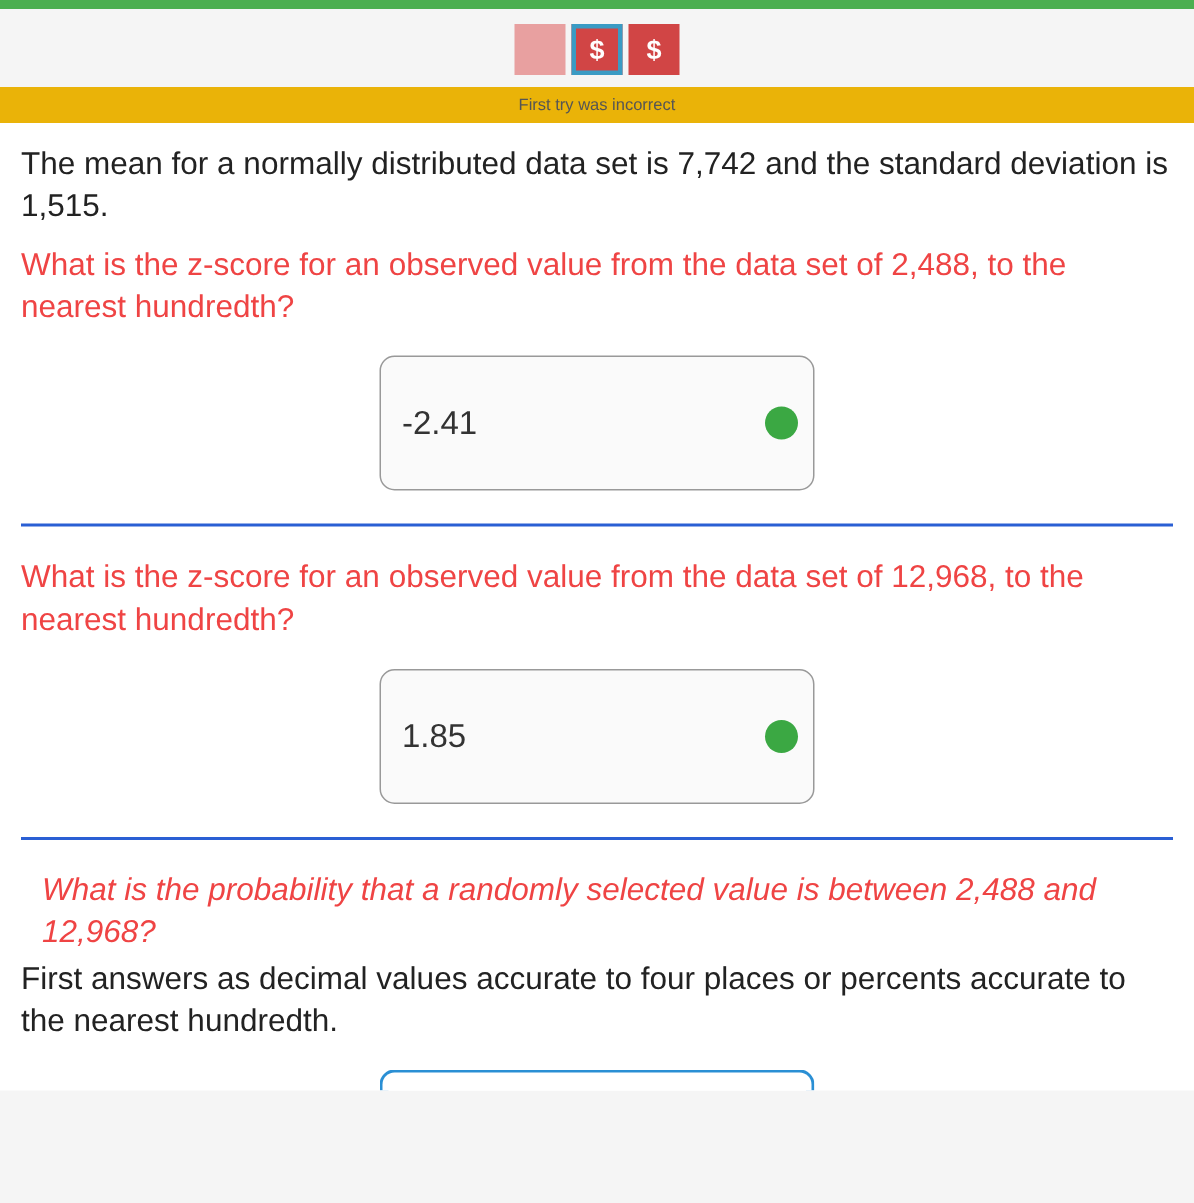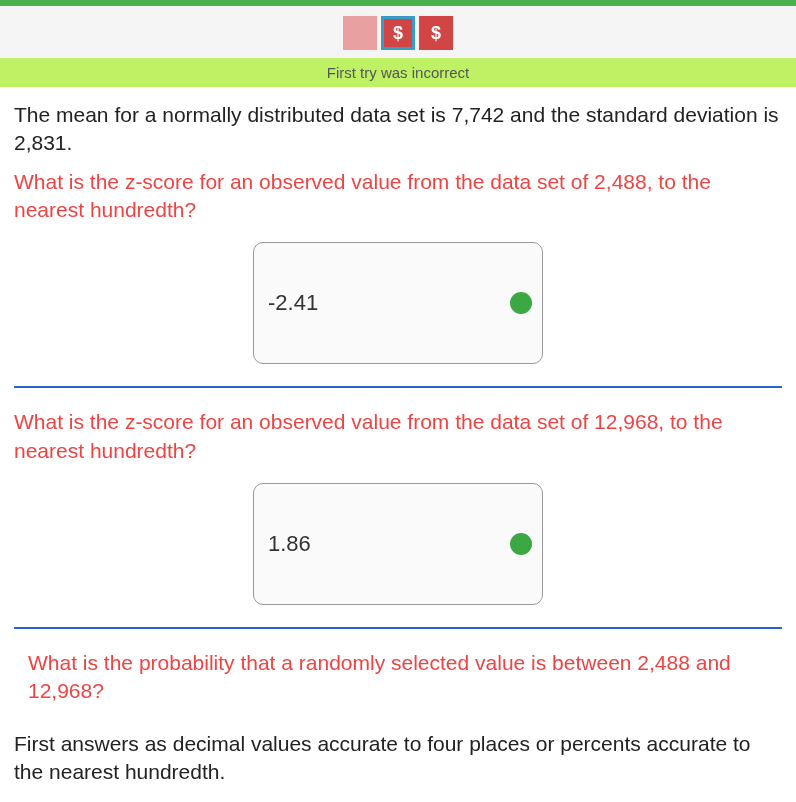--- a/index.html
+++ b/index.html
@@ -40,25 +40,25 @@
     .icon-red-bordered {
       background: #d14545;
       color: #fff;
       border: 3px solid #3a9bc4;
     }
     .icon-red {
       background: #d14545;
       color: #fff;
     }
     .status-bar {
-      background: #bef264;
+      background: #eab308;
       color: #555;
       text-align: center;
       padding: 6px 0;
-      font-size: 15px;
+      font-size: 11px;
     }
     .content {
       background: #fff;
       padding: 14px 14px 0 14px;
     }
     .intro-text {
       font-size: 21px;
       color: #222;
       line-height: 1.35;
       margin-bottom: 10px;
@@ -69,21 +69,21 @@
       line-height: 1.35;
       margin-bottom: 18px;
     }
     .answer-box-wrapper {
       display: flex;
       justify-content: center;
       margin-bottom: 22px;
     }
     .answer-box {
       width: 290px;
-      height: 122px;
+      height: 90px;
       border: 1px solid #999;
       border-radius: 10px;
       display: flex;
       align-items: center;
       justify-content: space-between;
       padding: 0 10px 0 14px;
       background: #fafafa;
     }
     .answer-value {
       font-size: 22px;
@@ -102,21 +102,22 @@
     }
     .sub-question-block {
       padding: 0 0 0 14px;
     }
     .instruction-text {
       font-size: 21px;
       color: #222;
       line-height: 1.35;
     }
     .spaced {
-      margin-bottom: 24px;
+      margin-bottom: 2px;
+      font-style: italic;
     }
     .final-input-wrapper{
       display:flex;
       justify-content:center;
       margin-top:18px;
     }
     .final-input-partial{
       width: 290px;
       height: 14px;
       border: 2px solid #2a8fd4;
@@ -133,38 +134,38 @@
 <div class="header-icons">
   <div class="icon-box icon-pink"></div>
   <div class="icon-box icon-red-bordered">$</div>
   <div class="icon-box icon-red">$</div>
 </div>
 
 <div class="status-bar">First try was incorrect</div>
 
 <div class="content">
 
-  <p class="intro-text">The mean for a normally distributed data set is 7,742 and the standard deviation is 2,831.</p>
+  <p class="intro-text">The mean for a normally distributed data set is 7,742 and the standard deviation is 1,515.</p>
 
   <p class="question-text">What is the z-score for an observed value from the data set of 2,488, to the nearest hundredth?</p>
 
   <div class="answer-box-wrapper">
     <div class="answer-box">
       <span class="answer-value">-2.41</span>
       <span class="status-dot"></span>
     </div>
   </div>
 
   <div class="divider"></div>
 
   <p class="question-text">What is the z-score for an observed value from the data set of 12,968, to the nearest hundredth?</p>
 
   <div class="answer-box-wrapper">
     <div class="answer-box">
-      <span class="answer-value">1.86</span>
+      <span class="answer-value">1.85</span>
       <span class="status-dot"></span>
     </div>
   </div>
 
   <div class="divider"></div>
 
   <div class="sub-question-block">
     <p class="question-text spaced">What is the probability that a randomly selected value is between 2,488 and 12,968?</p>
   </div>
 

